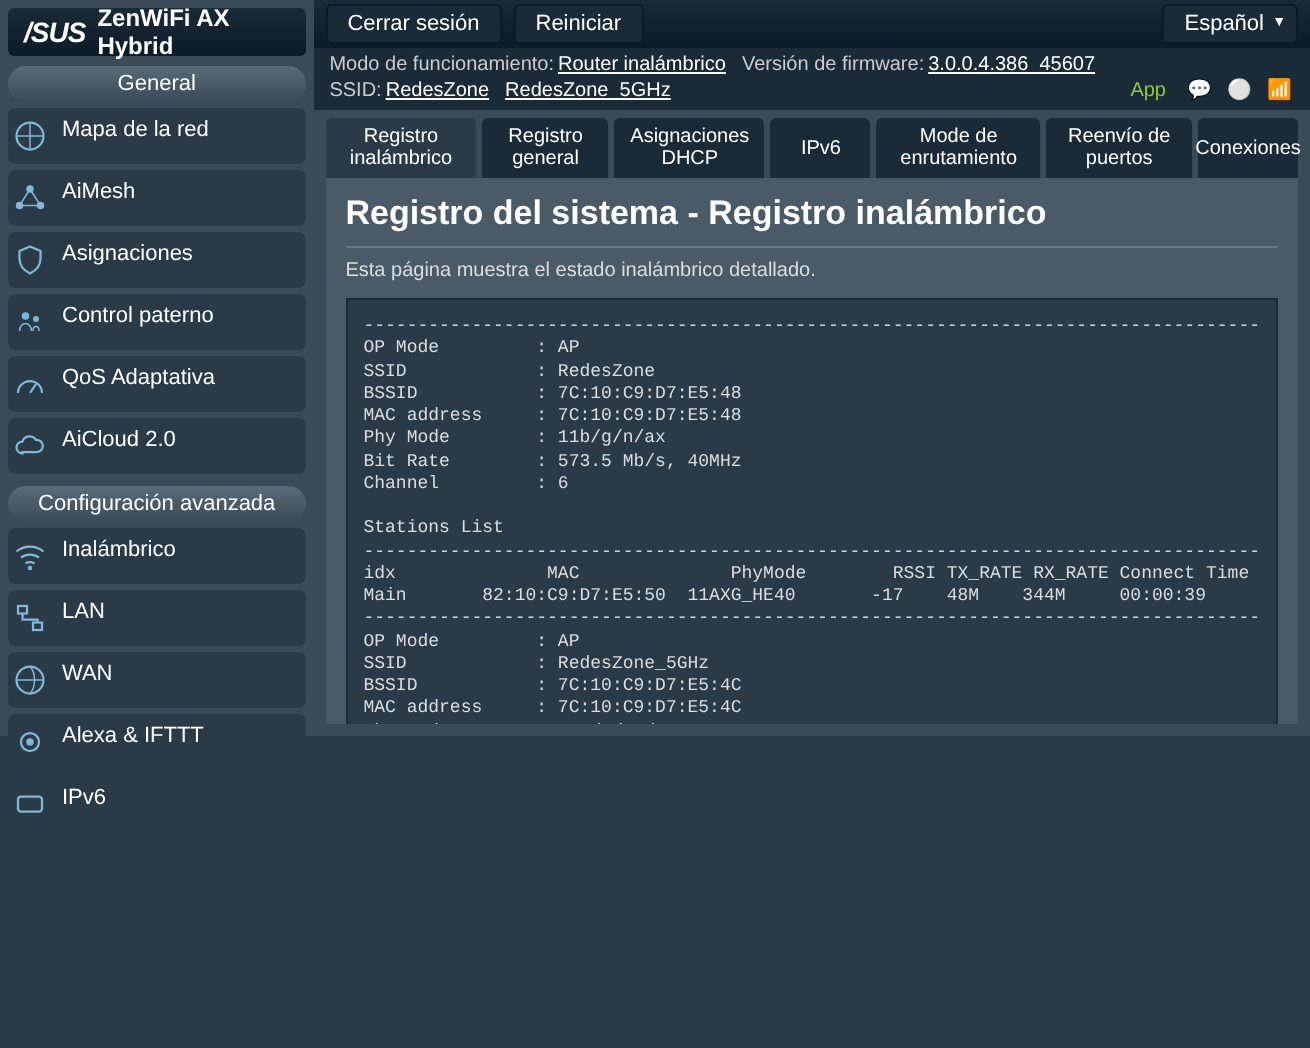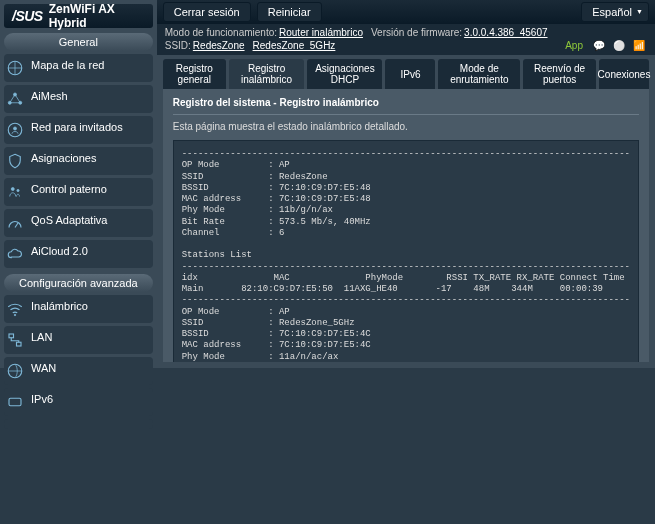--- a/index.html
+++ b/index.html
@@ -25,21 +25,21 @@
 .infobar .row { display: flex; align-items: center; }
 .infobar a { color: #fff; text-decoration: underline; }
 .label { color: #ccc; margin-right: 2px; }
 .app-badge { color: #8fc93a; font-weight: normal; margin-left: auto; margin-right: 10px; }
 .mini-icons { display: flex; gap: 6px; }
 .mini-icons span { width: 14px; height: 14px; display: inline-flex; align-items: center; justify-content: center; }
 .tabs { display: flex; gap: 3px; padding: 4px 6px 0 6px; background: #3a4a57; }
 .tab { background: #1a2a37; color: #fff; font-size: 10px; padding: 4px 6px; border-radius: 3px 3px 0 0; text-align: center; cursor: pointer; min-width: 50px; line-height: 1.1; display: flex; align-items: center; justify-content: center; }
 .tab.active { background: #2a3a47; }
 .content { flex: 1; background: #4a5a67; margin: 0 6px 6px 6px; padding: 8px 10px; overflow: auto; }
-.page-title { font-size: 10px; font-weight: bold; border-bottom: 1px solid #6a7a87; padding-bottom: 6px; margin-bottom: 6px; }
+.page-title { font-size: 17px; font-weight: bold; border-bottom: 1px solid #6a7a87; padding-bottom: 6px; margin-bottom: 6px; }
 .page-desc { font-size: 10px; color: #ddd; margin-bottom: 8px; }
 .log-panel { background: #2a3a47; border: 1px solid #1a2a37; padding: 8px; font-family: "Courier New", monospace; font-size: 9px; line-height: 1.25; color: #ddd; white-space: pre; overflow-x: auto; min-height: 250px; }
 .footer-btns { text-align: center; margin-top: 8px; }
 .action-btn { background: linear-gradient(#3a3a3a,#1a1a1a); color: #fff; border: 1px solid #000; border-radius: 4px; padding: 5px 18px; font-size: 11px; cursor: pointer; }
 </style>
 </head>
 <body>
 
 <div class="container">
   <div class="sidebar">
@@ -67,30 +67,20 @@
             <circle cx="5" cy="17" r="2"></circle>
             <circle cx="19" cy="17" r="2"></circle>
             <path d="M12 6L5 17M12 6l7 11M5 17h14" fill="none" stroke-width="1"></path>
           </svg>
         </span>
       <span>AiMesh</span>
     </div>
     <div class="nav-item">
       <span class="icon">
           <svg viewBox="0 0 24 24">
-            <circle cx="12" cy="12" r="9" fill="none" stroke-width="1.5"></circle>
-            <circle cx="12" cy="10" r="2"></circle>
-            <path d="M8 17c0-2 2-3 4-3s4 1 4 3" fill="none" stroke-width="1"></path>
-          </svg>
-        </span>
-      <span>Red para invitados</span>
-    </div>
-    <div class="nav-item">
-      <span class="icon">
-          <svg viewBox="0 0 24 24">
             <path d="M12 3l7 3v5c0 5-3 8-7 10-4-2-7-5-7-10V6l7-3z" fill="none" stroke-width="1.5"></path>
           </svg>
         </span>
       <span>Asignaciones</span>
     </div>
     <div class="nav-item">
       <span class="icon">
           <svg viewBox="0 0 24 24">
             <circle cx="9" cy="8" r="2"></circle>
             <circle cx="16" cy="10" r="1.5"></circle>
@@ -139,20 +129,29 @@
       <span>LAN</span>
     </div>
     <div class="nav-item">
       <span class="icon">
           <svg viewBox="0 0 24 24">
             <circle cx="12" cy="12" r="9" fill="none" stroke-width="1.5"></circle>
             <path d="M3 12h18M12 3c4 4 4 14 0 18" fill="none" stroke-width="1"></path>
           </svg>
         </span>
       <span>WAN</span>
+    </div>
+    <div class="nav-item">
+      <span class="icon">
+          <svg viewBox="0 0 24 24">
+            <circle cx="12" cy="12" r="6" fill="none" stroke-width="1.5"></circle>
+            <circle cx="12" cy="12" r="2"></circle>
+          </svg>
+        </span>
+      <span>Alexa &amp; IFTTT</span>
     </div>
     <div class="nav-item">
       <span class="icon">
           <svg viewBox="0 0 24 24">
             <rect x="4" y="7" width="16" height="10" rx="2" fill="none" stroke-width="1.5"></rect>
           </svg>
         </span>
       <span>IPv6</span>
     </div>
     <div class="nav-item">
@@ -186,22 +185,22 @@
         <span class="app-badge">App</span>
         <span class="mini-icons">
           <span>💬</span>
           <span>⚪</span>
           <span>📶</span>
         </span>
       </div>
     </div>
 
     <div class="tabs">
+      <div class="tab active">Registro inalámbrico</div>
       <div class="tab">Registro general</div>
-      <div class="tab active">Registro inalámbrico</div>
       <div class="tab">Asignaciones DHCP</div>
       <div class="tab">IPv6</div>
       <div class="tab">Mode de enrutamiento</div>
       <div class="tab">Reenvío de puertos</div>
       <div class="tab">Conexiones</div>
     </div>
 
     <div class="content">
       <div class="page-title">Registro del sistema - Registro inalámbrico</div>
       <div class="page-desc">Esta página muestra el estado inalámbrico detallado.</div>

